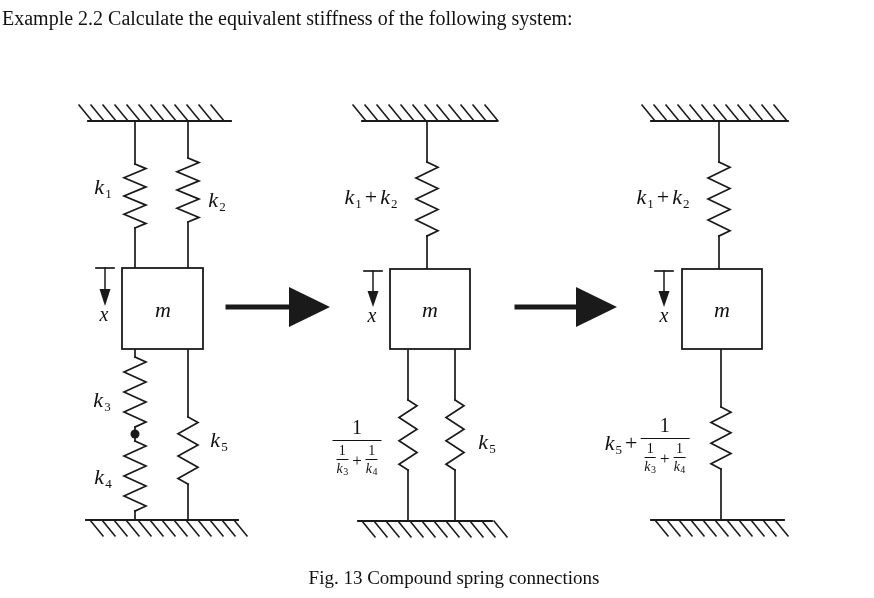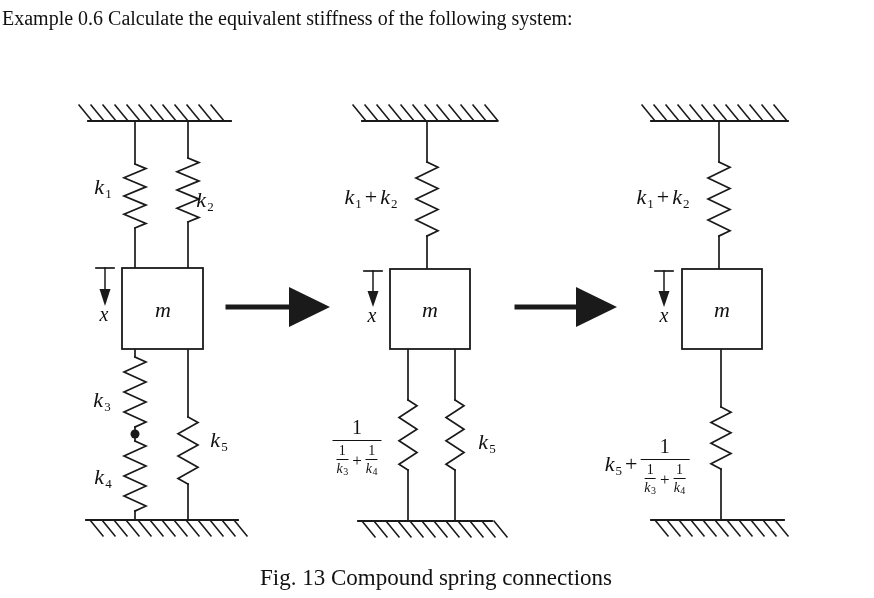--- a/index.html
+++ b/index.html
@@ -2,22 +2,22 @@
 <html><head>
 <meta charset="utf-8">
 <style>
   html,body{margin:0;padding:0}
   body{
     width:874px;height:598px;position:relative;overflow:hidden;
     background:#ffffff;color:#111;
     font-family:"Liberation Serif", serif;
   }
   .title{position:absolute;left:2px;top:7px;font-size:20px;white-space:nowrap}
-  .caption{position:absolute;left:436px;top:578px;transform:translate(-50%,-50%);
-    font-size:23px;white-space:nowrap}
+  .caption{position:absolute;left:454px;top:578px;transform:translate(-50%,-50%);
+    font-size:19px;white-space:nowrap}
   svg.fig{position:absolute;left:0;top:0}
 
   .lbl{position:absolute;transform:translate(-50%,-50%);font-size:22px;
     font-style:italic;white-space:nowrap;line-height:1.05}
   .lbl sub{font-style:normal;font-size:13px;vertical-align:-4px;margin-left:1px}
   .it{font-style:italic}
   .plus{font-style:normal;margin:0 3px}
 
   .frac{display:inline-flex;flex-direction:column;align-items:center;
     font-style:normal;font-size:20px;vertical-align:middle}
@@ -25,21 +25,21 @@
   .fden{border-top:1.7px solid #111;padding:3px 4px 0;display:inline-flex;align-items:center}
   .fden .plus{margin:0 4px;font-size:17px}
   .mfrac{display:inline-flex;flex-direction:column;align-items:center;font-size:14px}
   .mfrac .mnum{line-height:1;padding-bottom:1px}
   .mfrac .mden{border-top:1.3px solid #111;padding-top:1px;line-height:1.1}
   .mfrac sub{font-size:10px;vertical-align:-2px;margin-left:0.5px}
 </style>
 </head>
 <body>
 
-<div class="title">Example 0.6 Calculate the equivalent stiffness of the following system:</div>
+<div class="title">Example 2.2 Calculate the equivalent stiffness of the following system:</div>
 
 <svg class="fig" width="874" height="598" viewBox="0 0 874 598" stroke="#1a1a1a" stroke-width="1.7" fill="none" stroke-linecap="square">
 
   <g stroke-width="1.5">
     <line x1="88" y1="121" x2="231" y2="121" stroke-width="1.8"></line>
     <g>
         <line x1="79" y1="105" x2="92" y2="121"></line>
         <line x1="91" y1="105" x2="104" y2="121"></line>
         <line x1="103" y1="105" x2="116" y2="121"></line>
         <line x1="115" y1="105" x2="128" y2="121"></line>
@@ -200,21 +200,21 @@
         <line x1="727" y1="520" x2="740" y2="536"></line>
         <line x1="739" y1="520" x2="752" y2="536"></line>
         <line x1="751" y1="520" x2="764" y2="536"></line>
         <line x1="763" y1="520" x2="776" y2="536"></line>
         <line x1="775" y1="520" x2="788" y2="536"></line>
       </g>
   </g>
 </svg>
 
 <div class="lbl" style="left:103px;top:188px"><span>k</span><sub>1</sub></div>
-<div class="lbl" style="left:205px;top:201px"><span>k</span><sub>2</sub></div>
+<div class="lbl" style="left:217px;top:201px"><span>k</span><sub>2</sub></div>
 <div class="lbl" style="left:163px;top:310px"><span>m</span></div>
 <div class="lbl" style="left:104px;top:314px;font-size:20px"><span>x</span></div>
 <div class="lbl" style="left:102px;top:401px"><span>k</span><sub>3</sub></div>
 <div class="lbl" style="left:103px;top:478px"><span>k</span><sub>4</sub></div>
 <div class="lbl" style="left:219px;top:441px"><span>k</span><sub>5</sub></div>
 
 <div class="lbl" style="left:371px;top:198px"><span>k</span><sub>1</sub><span class="plus">+</span><span>k</span><sub>2</sub></div>
 <div class="lbl" style="left:372px;top:315px;font-size:20px"><span>x</span></div>
 <div class="lbl" style="left:430px;top:310px"><span>m</span></div>
 <div class="lbl" style="left:357px;top:447px;font-style:normal">
@@ -231,21 +231,21 @@
           <span class="mden"><span class="it">k</span><sub>4</sub></span>
         </span>
     </span>
   </span>
 </div>
 <div class="lbl" style="left:487px;top:443px"><span>k</span><sub>5</sub></div>
 
 <div class="lbl" style="left:663px;top:198px"><span>k</span><sub>1</sub><span class="plus">+</span><span>k</span><sub>2</sub></div>
 <div class="lbl" style="left:664px;top:315px;font-size:20px"><span>x</span></div>
 <div class="lbl" style="left:722px;top:310px"><span>m</span></div>
-<div class="lbl" style="left:647px;top:466px">
+<div class="lbl" style="left:647px;top:445px">
   <span>k</span><sub>5</sub><span class="plus">+</span><span class="frac">
     <span class="fnum">1</span>
     <span class="fden">
       <span class="mfrac">
           <span class="mnum">1</span>
           <span class="mden"><span class="it">k</span><sub>3</sub></span>
         </span>
       <span class="plus">+</span>
       <span class="mfrac">
           <span class="mnum">1</span>

